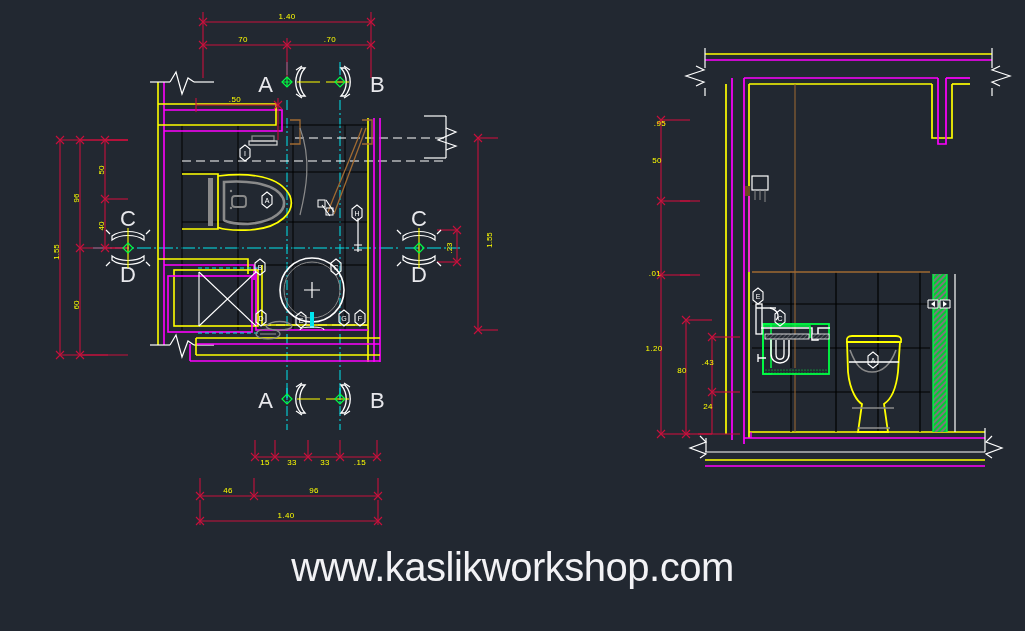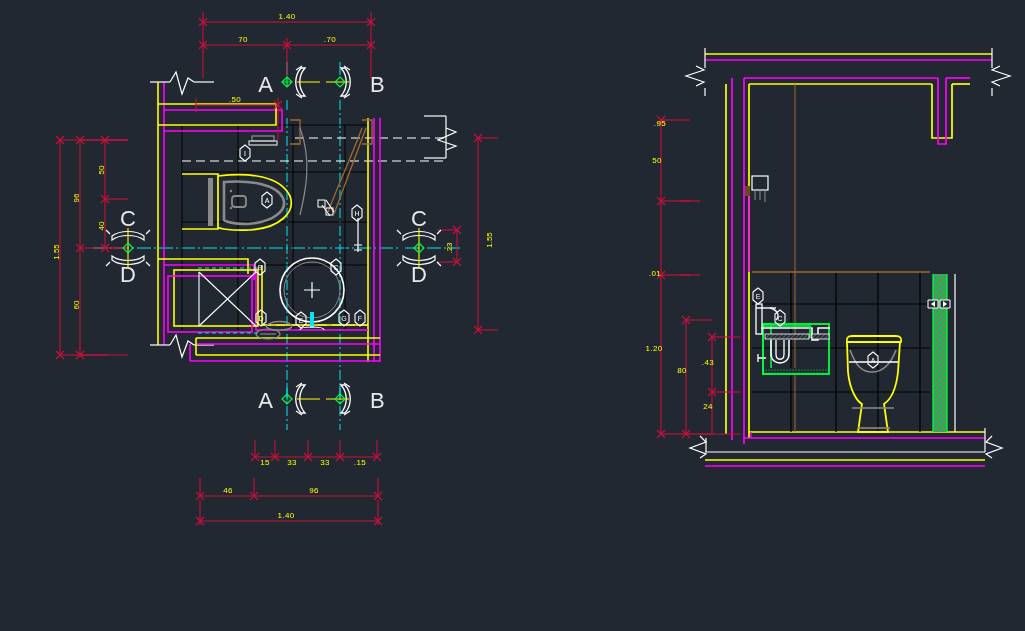--- a/index.html
+++ b/index.html
@@ -533,14 +533,15 @@
       <text class="bubtxt" x="873" y="363">A</text>
     </g>
   </g>
 
   <g stroke="#c8103c" stroke-width="1.1" fill="none">
     <path d="M680,201 L700,201"></path>
     <path d="M680,275 L700,275"></path>
   </g>
 </svg>
 
+<div id="watermark">www.kaslikworkshop.com</div>
 
 </div>
 
 </body></html>

